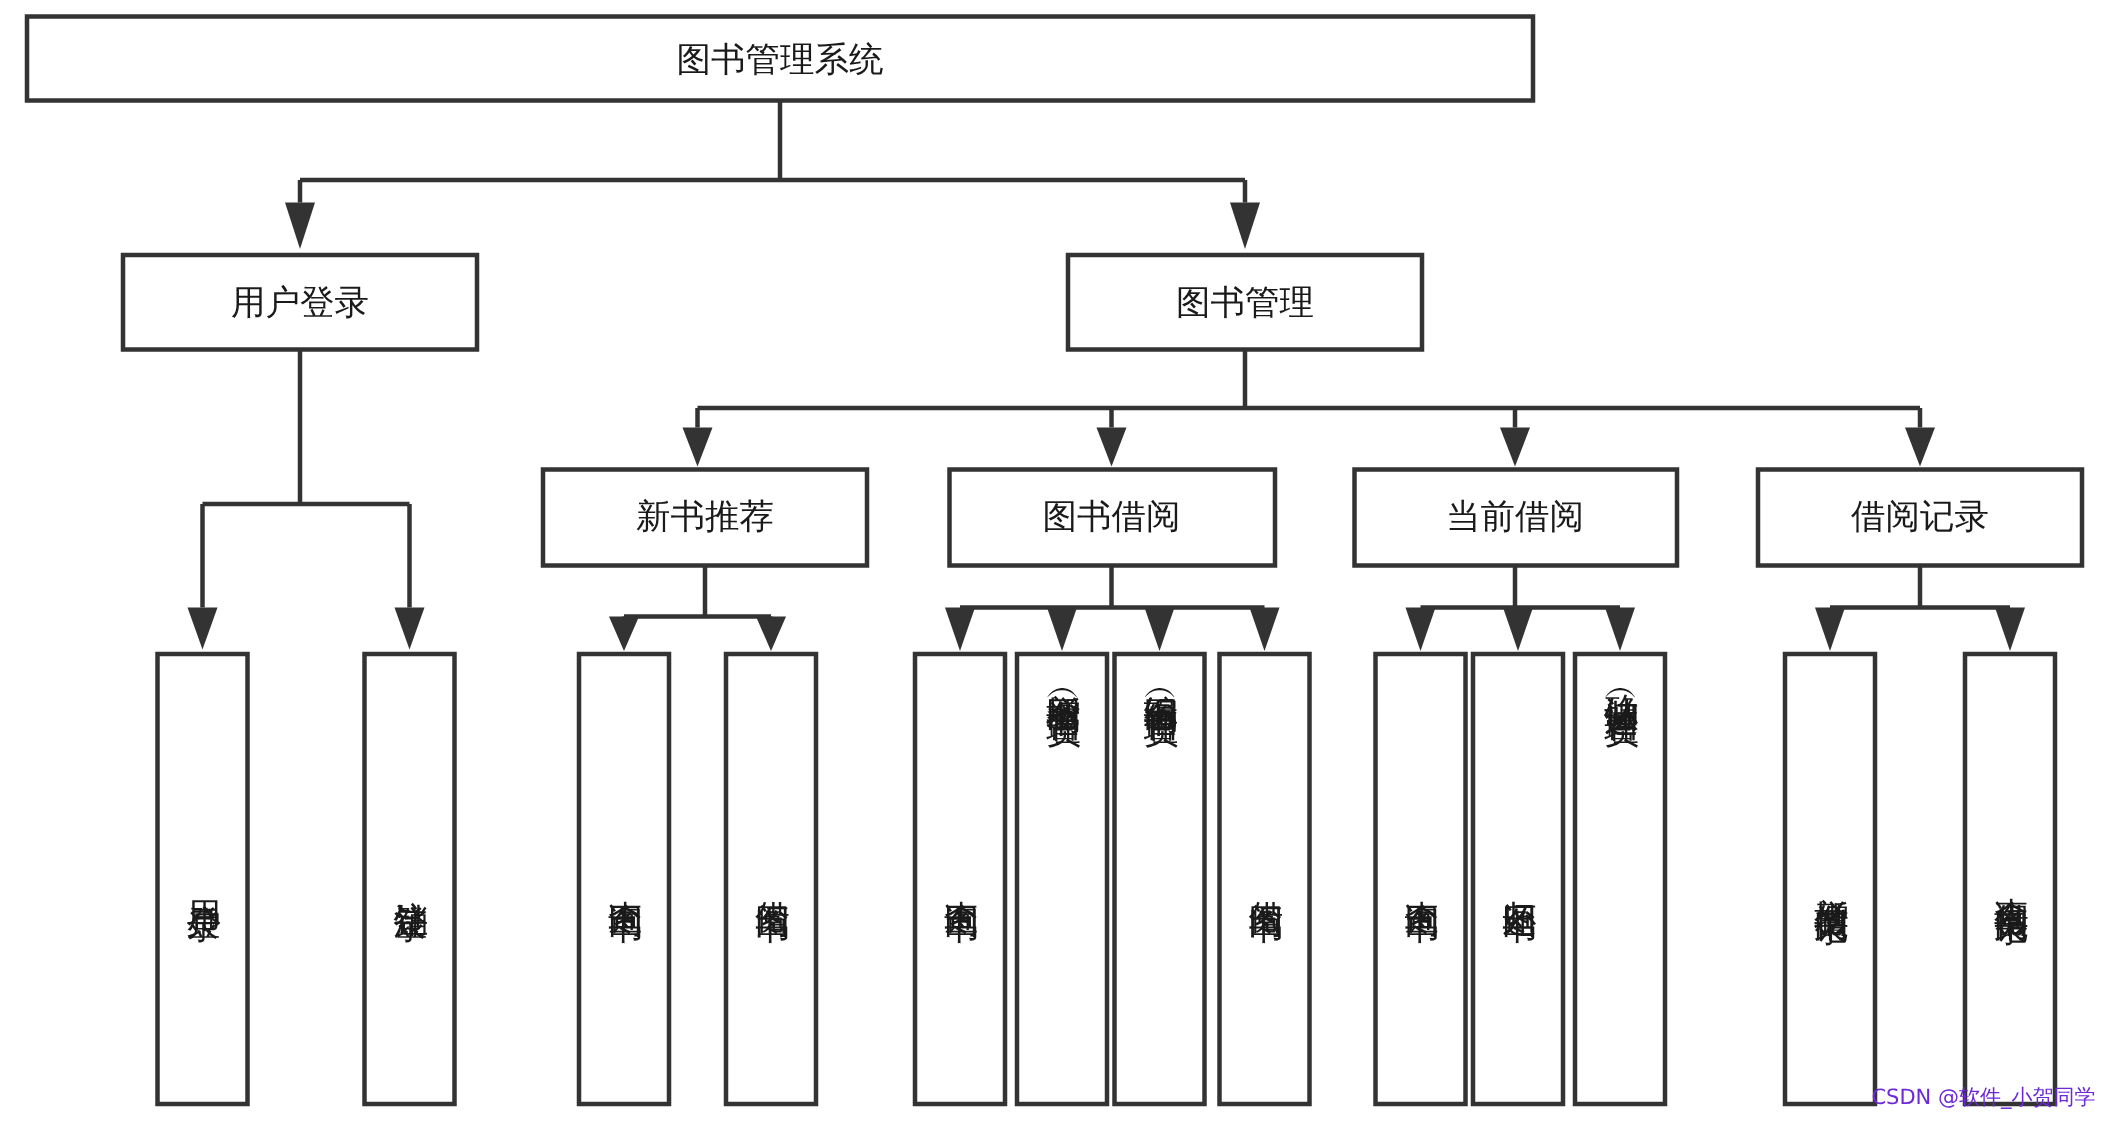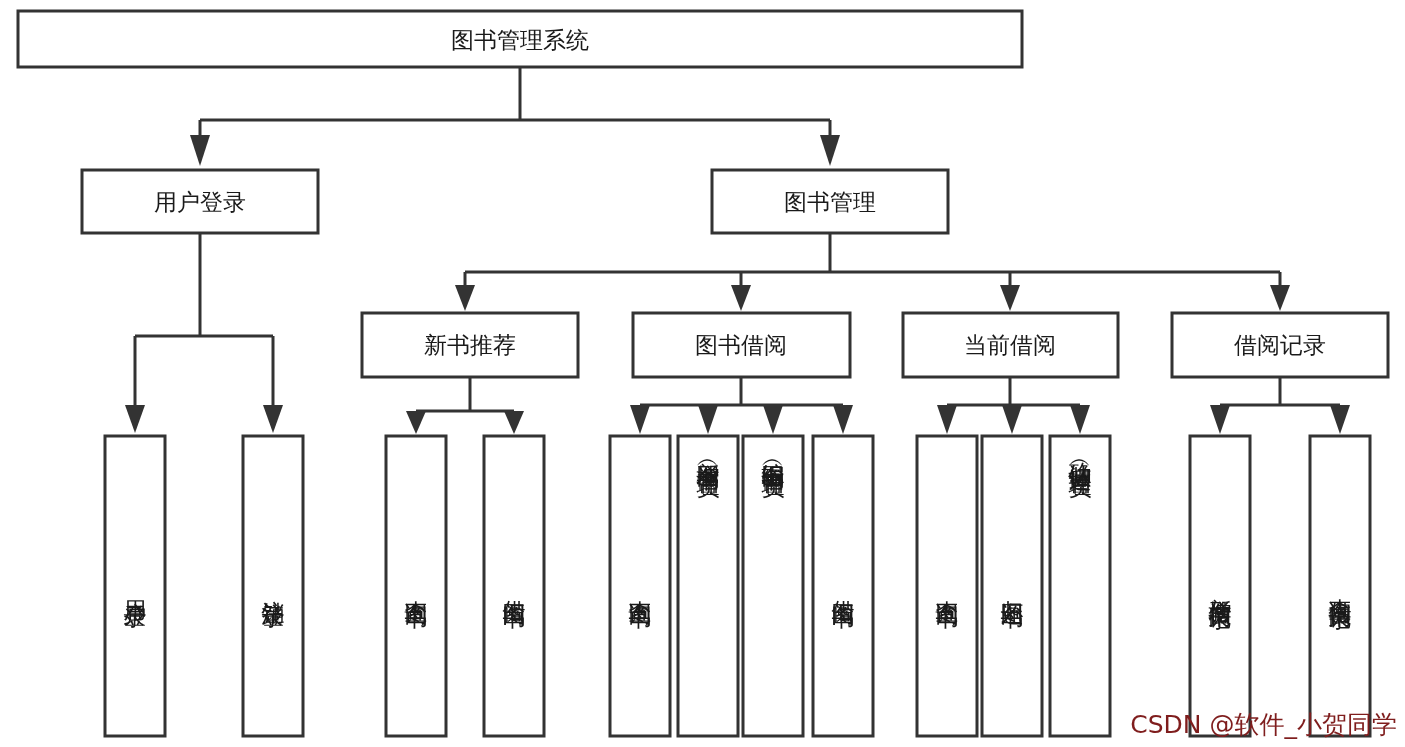--- a/index.html
+++ b/index.html
@@ -59,22 +59,22 @@
     justify-content: center;
     text-align: center;
     white-space: nowrap;
     pointer-events: none;
   }
   .watermark {
     position: absolute;
     right: 8px;
     bottom: 6px;
     font-family: "DejaVu Sans", "Liberation Sans", sans-serif;
-    font-size: 25px;
-    color: #7f1d1d;
+    font-size: 14px;
+    color: #6d28d9;
     white-space: nowrap;
   }
 </style>
 </head>
 <body>
 
 <div id="canvas">
 
   <svg class="diagram" viewBox="0 0 1405 747">
 

